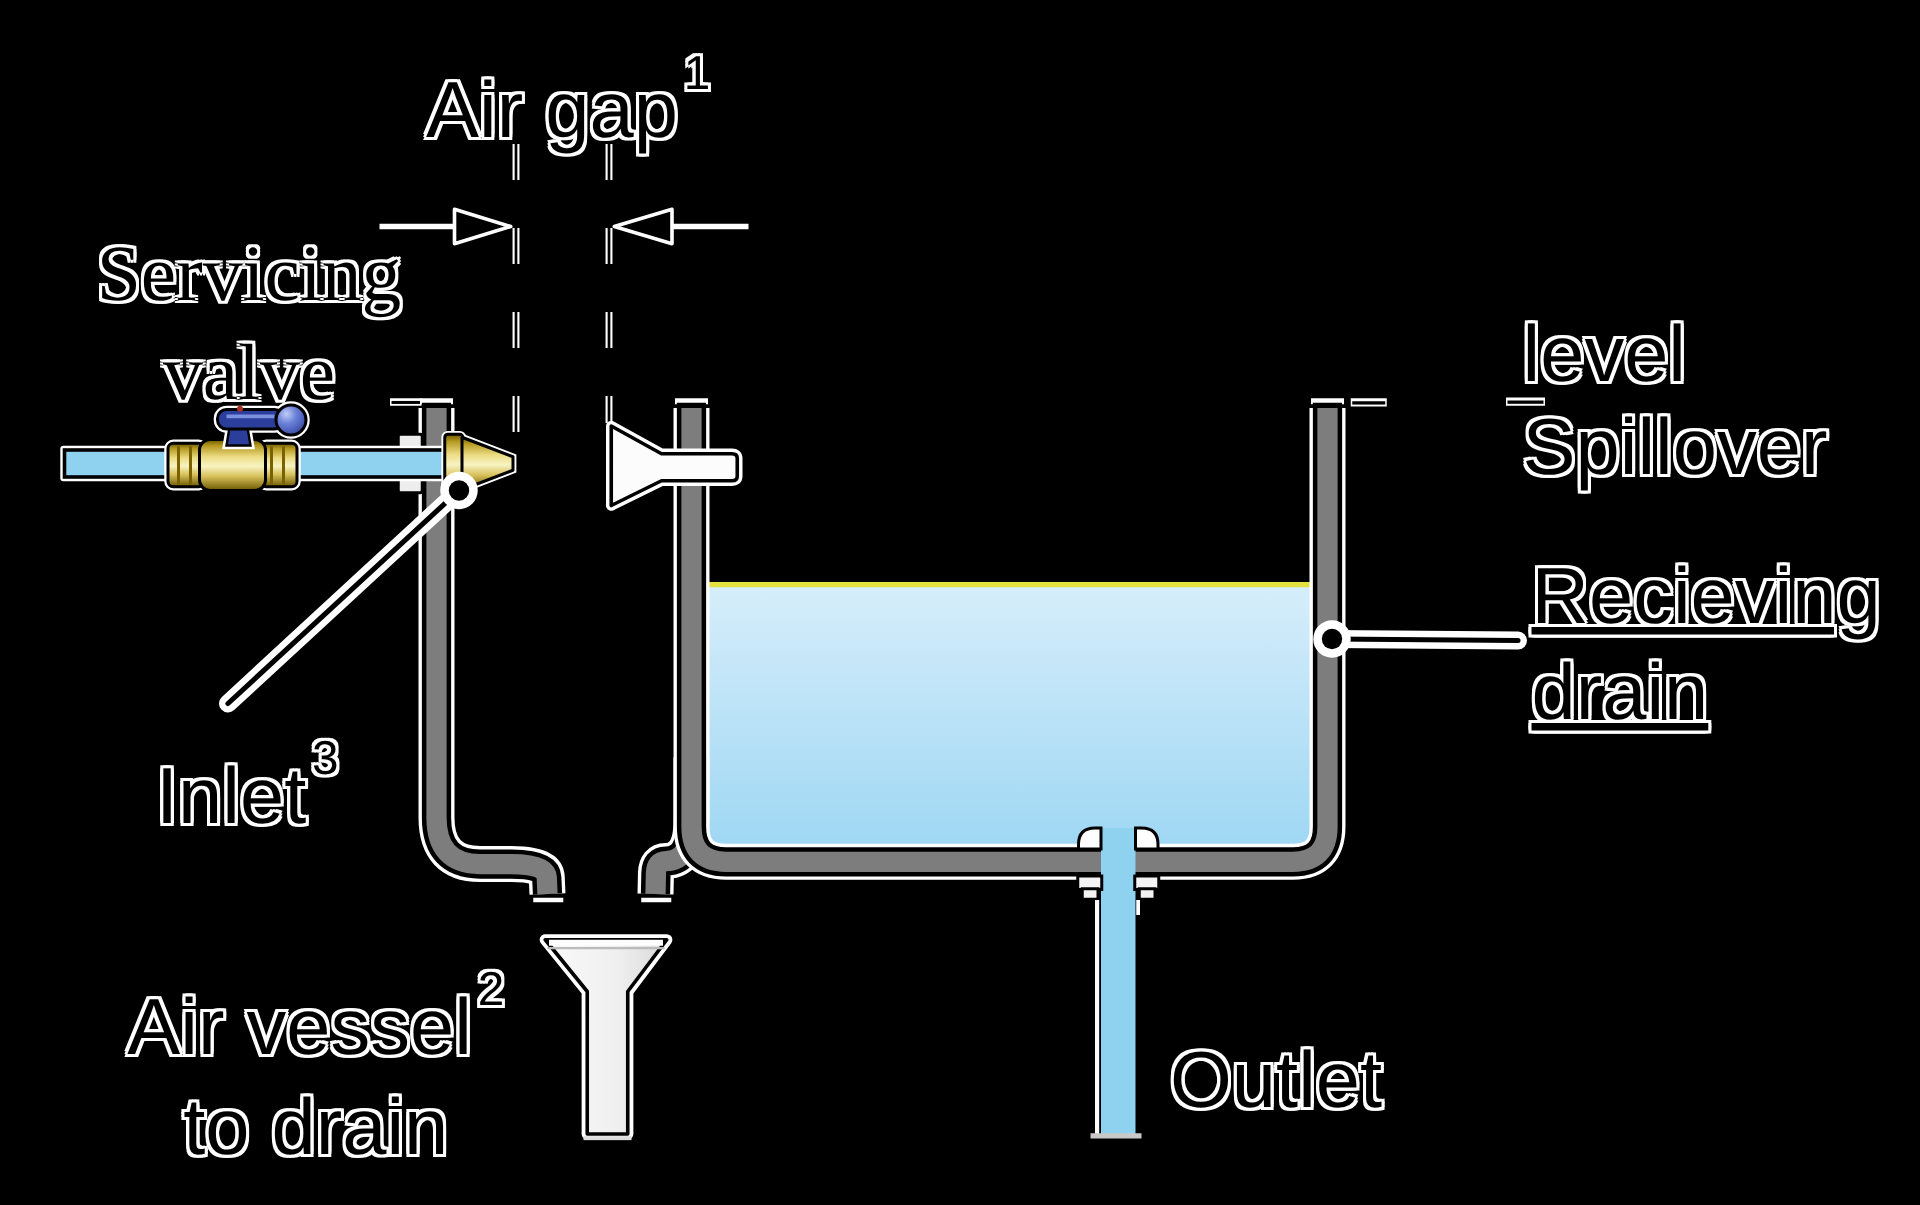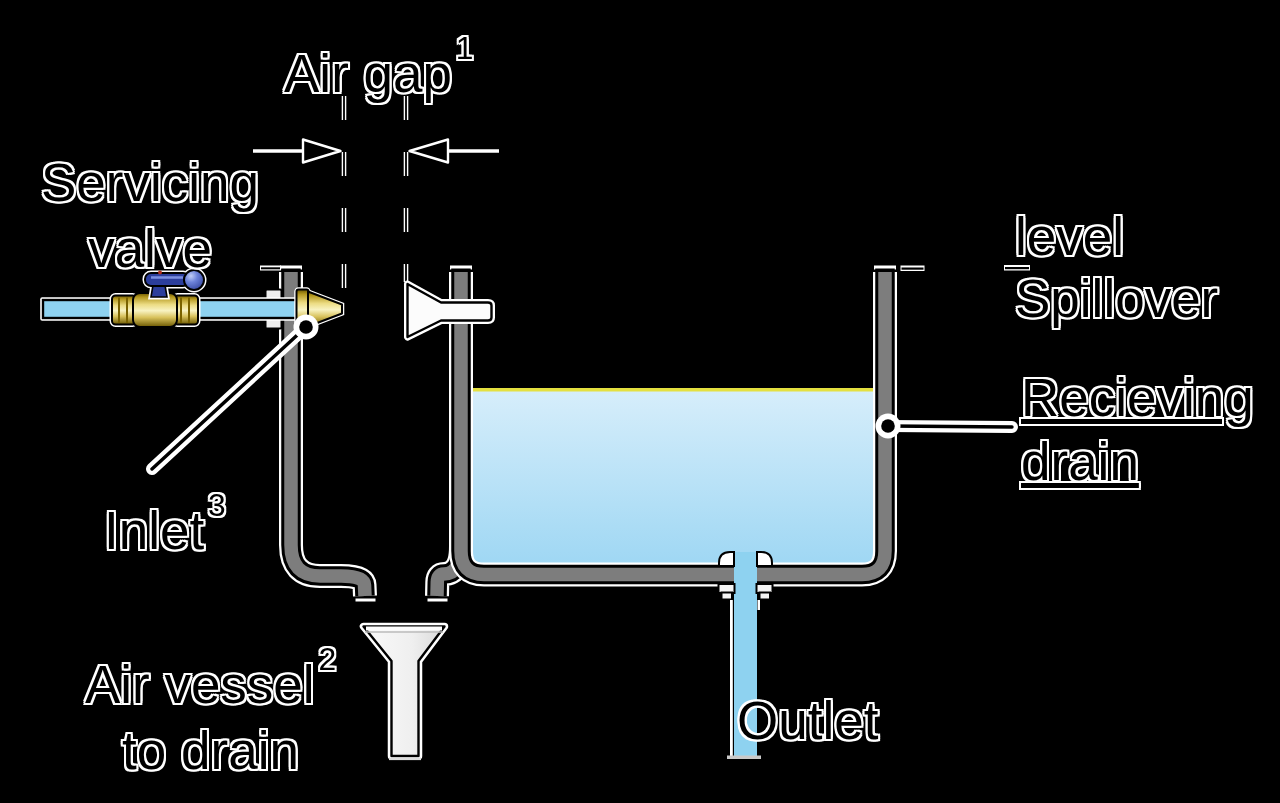--- a/index.html
+++ b/index.html
@@ -169,21 +169,21 @@
     <line x1="888" y1="426" x2="1012" y2="427" stroke="#000" stroke-width="3.4" stroke-linecap="round"></line>
     <circle cx="888" cy="426" r="12.5" fill="#fff"></circle>
     <circle cx="888" cy="426" r="6.8" fill="#000"></circle>
   </g>
 </svg>
 
 <div class="label" style="left:284px;top:30px;">
   <span>Air gap</span><sup>1</sup>
 </div>
 
-<div class="label center" style="left:32px;top:150px;width:236px;line-height:66px;">
+<div class="label center" style="left:48px;top:150px;width:236px;line-height:66px;font-family:Liberation Serif, serif;">
   <div>Servicing</div>
   <div>valve</div>
 </div>
 
 <div class="label" style="left:80px;top:487px;margin-left:24px;">
   <span>Inlet</span><sup>3</sup>
 </div>
 
 <div class="label" style="left:1015px;top:206px;line-height:62px;">
   <div>level</div>
@@ -193,17 +193,17 @@
 <div class="label" style="left:1021px;top:366px;line-height:64px;text-decoration:underline;">
   <div>Recieving</div>
   <div>drain</div>
 </div>
 
 <div class="label center" style="left:68px;top:640px;width:285px;line-height:66px;">
   <div><span>Air vessel</span><sup>2</sup></div>
   <div>to drain</div>
 </div>
 
-<div class="label" style="left:737px;top:688px;text-align:right;">
+<div class="label" style="left:780px;top:688px;text-align:right;">
   <span>Outlet</span>
 </div>
 
 </div>
 
 </body></html>

